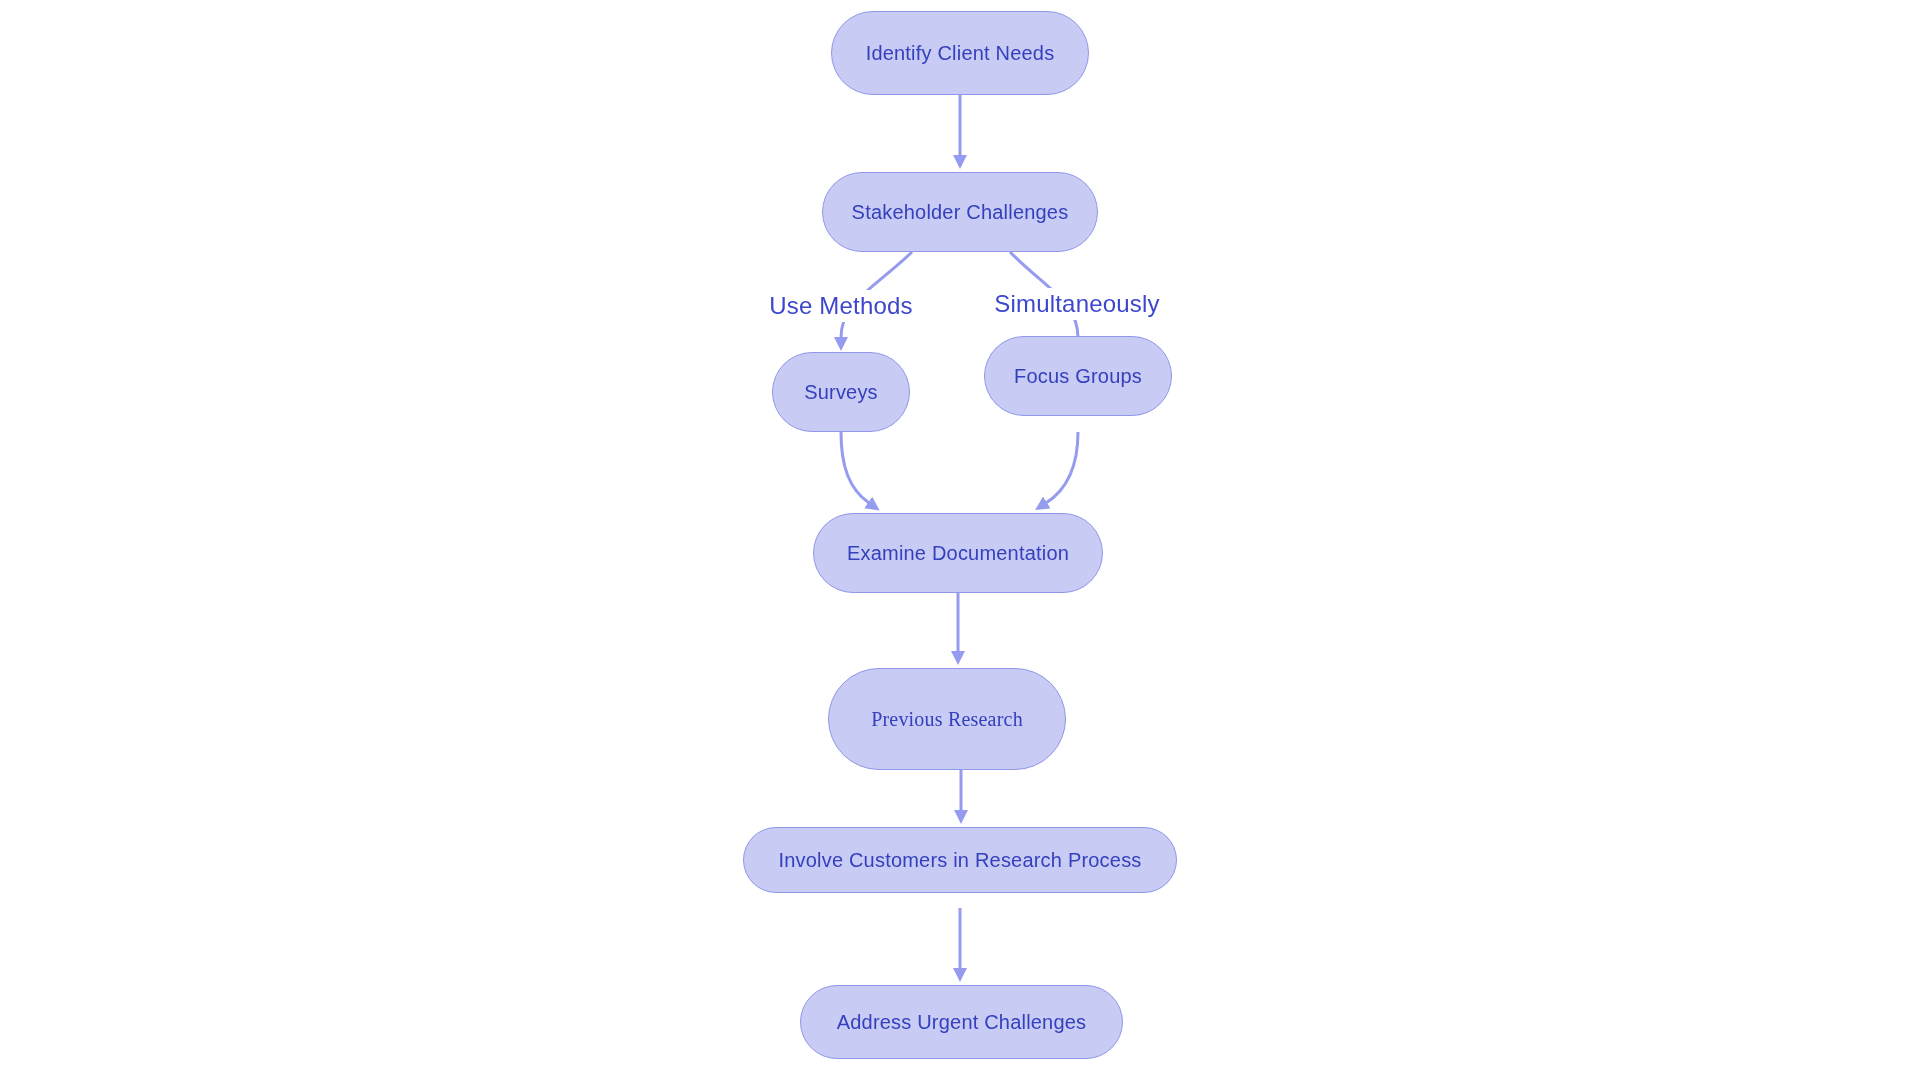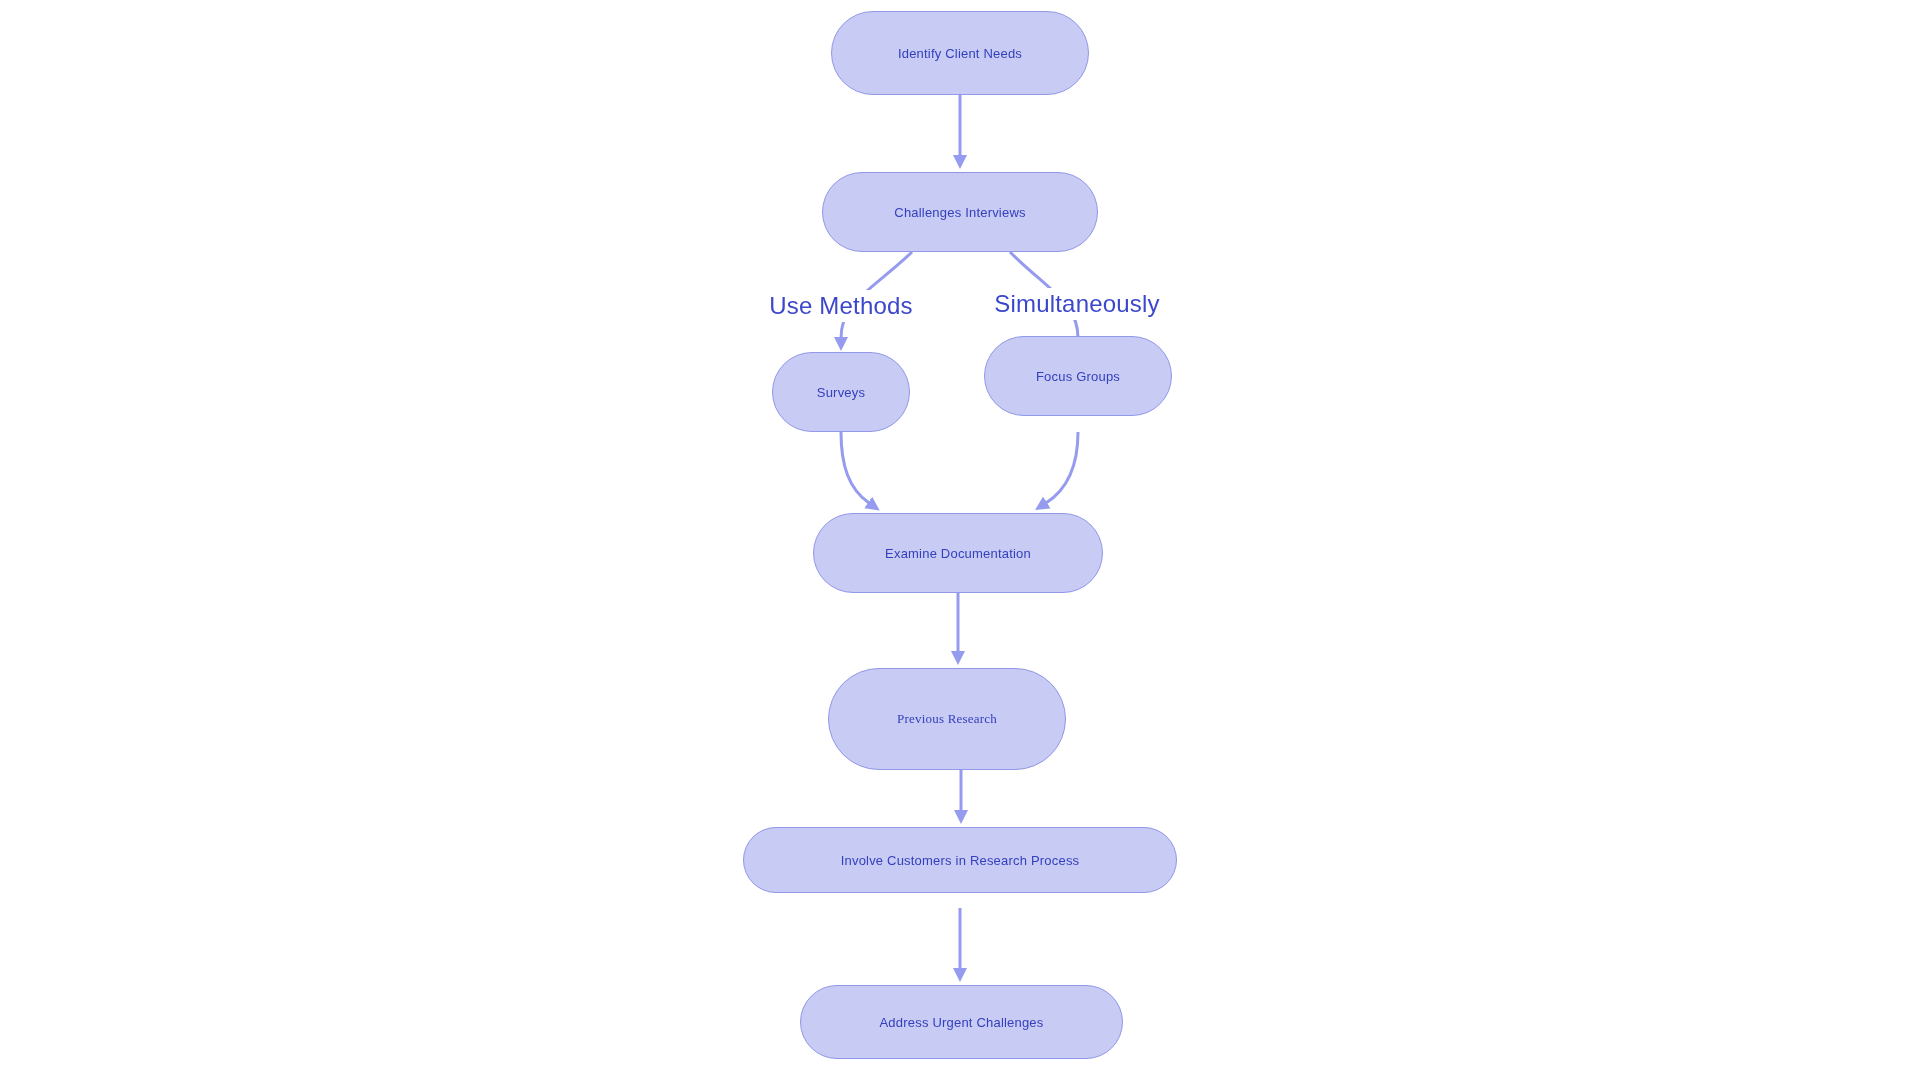--- a/index.html
+++ b/index.html
@@ -29,21 +29,21 @@
   }
   .arrow-fill{fill:var(--edge-line);}
   .flow-node{
     position:absolute;
     box-sizing:border-box;
     border:1.6px solid var(--node-border);
     background:var(--node-fill);
     border-radius:999px;
     display:flex;align-items:center;justify-content:center;
     color:var(--node-text);
-    font-size:13px;
+    font-size:20px;
     font-weight:500;
     letter-spacing:0.2px;
     white-space:nowrap;
   }
   .edge-label{
     position:absolute;
     transform:translate(-50%,-50%);
     background:var(--bg);
     padding:2px 8px;
     color:var(--edge-label-text);
@@ -67,21 +67,21 @@
       <path d="M 912,252 C 872,290 841,302 841,338" class="edge-path" marker-end="url(#arrowhead)"></path>
       <path d="M 1010,252 C 1048,290 1078,302 1078,338" class="edge-path" marker-end="url(#arrowhead)"></path>
       <path d="M 841,432 C 841,466 849,489 869,503" class="edge-path" marker-end="url(#arrowhead)"></path>
       <path d="M 1078,432 C 1078,466 1068,489 1046,503" class="edge-path" marker-end="url(#arrowhead)"></path>
       <path d="M 958,593 L 958,652" class="edge-path" marker-end="url(#arrowhead)"></path>
       <path d="M 961,750 L 961,811" class="edge-path" marker-end="url(#arrowhead)"></path>
       <path d="M 960,908 L 960,969" class="edge-path" marker-end="url(#arrowhead)"></path>
     </svg>
   <div id="node-layer">
       <div class="flow-node" style="left: 831px; top: 11px; width: 258px; height: 84px;">Identify Client Needs</div>
-      <div class="flow-node" style="left: 822px; top: 172px; width: 276px; height: 80px;">Challenges Interviews</div>
+      <div class="flow-node" style="left: 822px; top: 172px; width: 276px; height: 80px;">Stakeholder Challenges</div>
       <div class="flow-node" style="left: 772px; top: 352px; width: 138px; height: 80px;">Surveys</div>
       <div class="flow-node" style="left: 984px; top: 336px; width: 188px; height: 80px;">Focus Groups</div>
       <div class="flow-node" style="left: 813px; top: 513px; width: 290px; height: 80px; text-align: center;">Examine Documentation</div>
       <div class="flow-node" style="left: 828px; top: 668px; width: 238px; height: 102px; font-family: Liberation Serif, serif;">Previous Research</div>
       <div class="flow-node" style="left: 743px; top: 827px; width: 434px; height: 66px;">Involve Customers in Research Process</div>
       <div class="flow-node" style="left: 800px; top: 985px; width: 323px; height: 74px;">Address Urgent Challenges</div>
     </div>
   <div id="label-layer">
       <div class="edge-label" style="left: 841px; top: 306px;">Use Methods</div>
       <div class="edge-label" style="left: 1077px; top: 304px;">Simultaneously</div>

